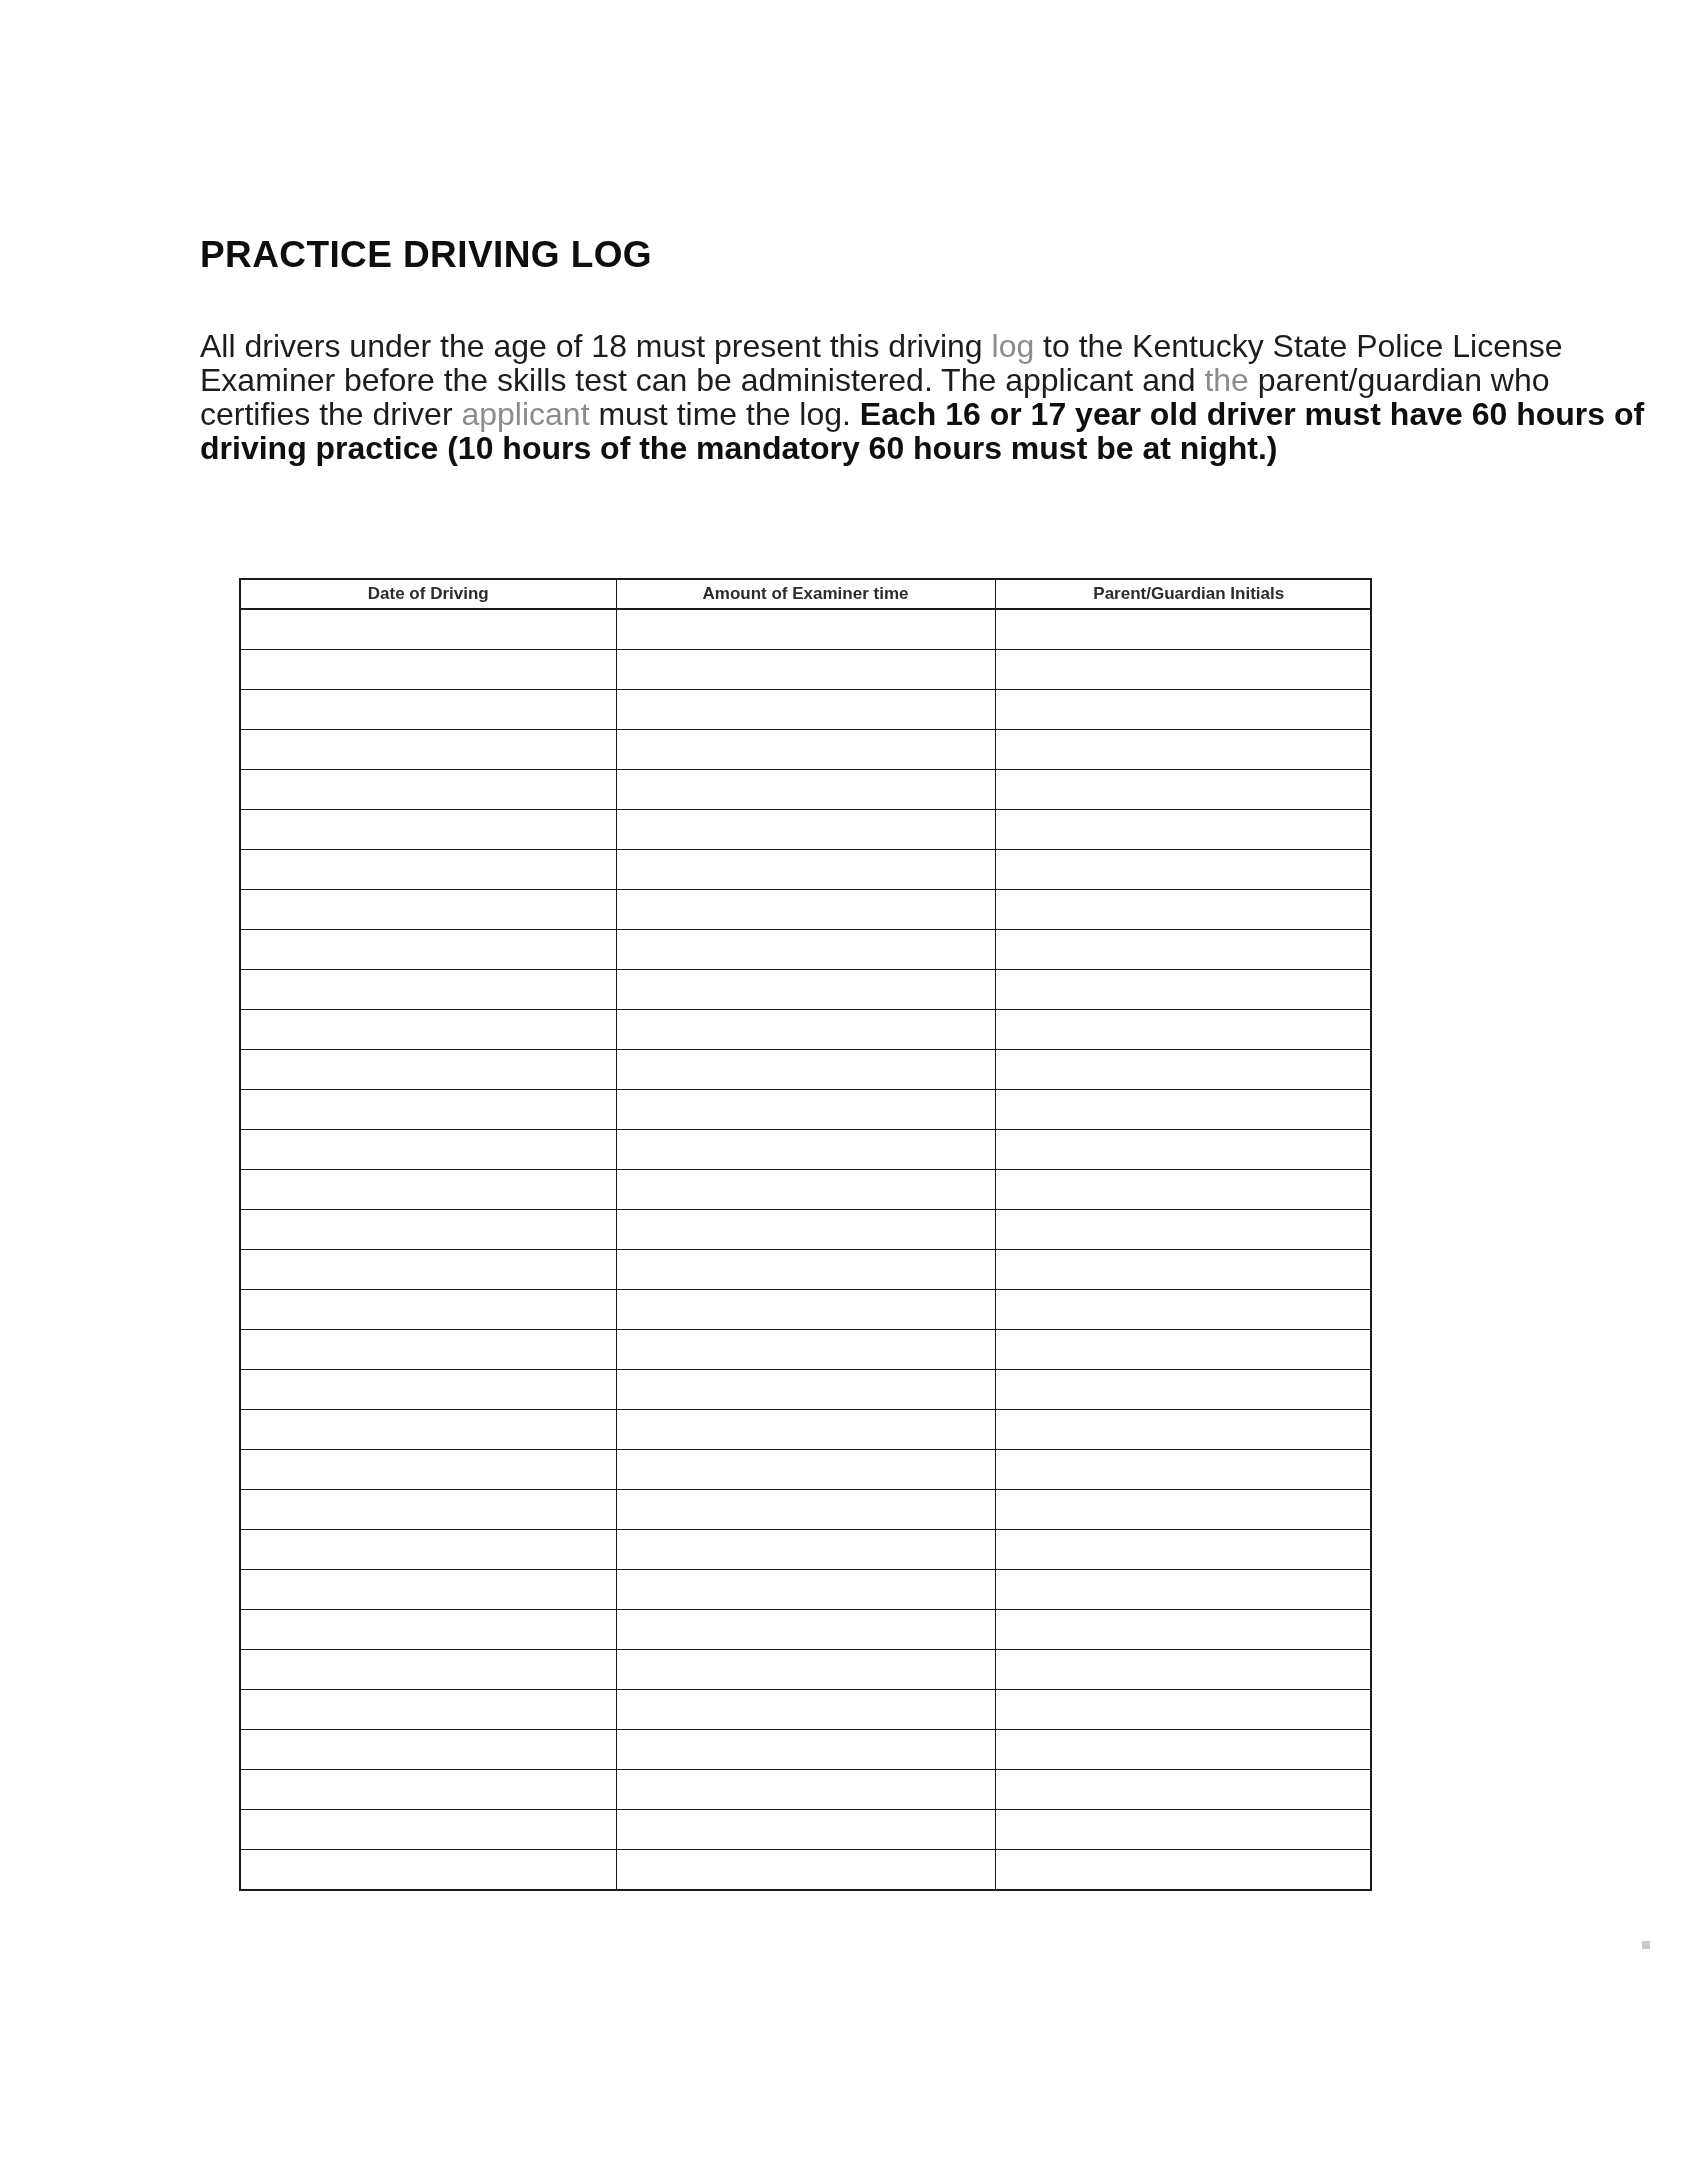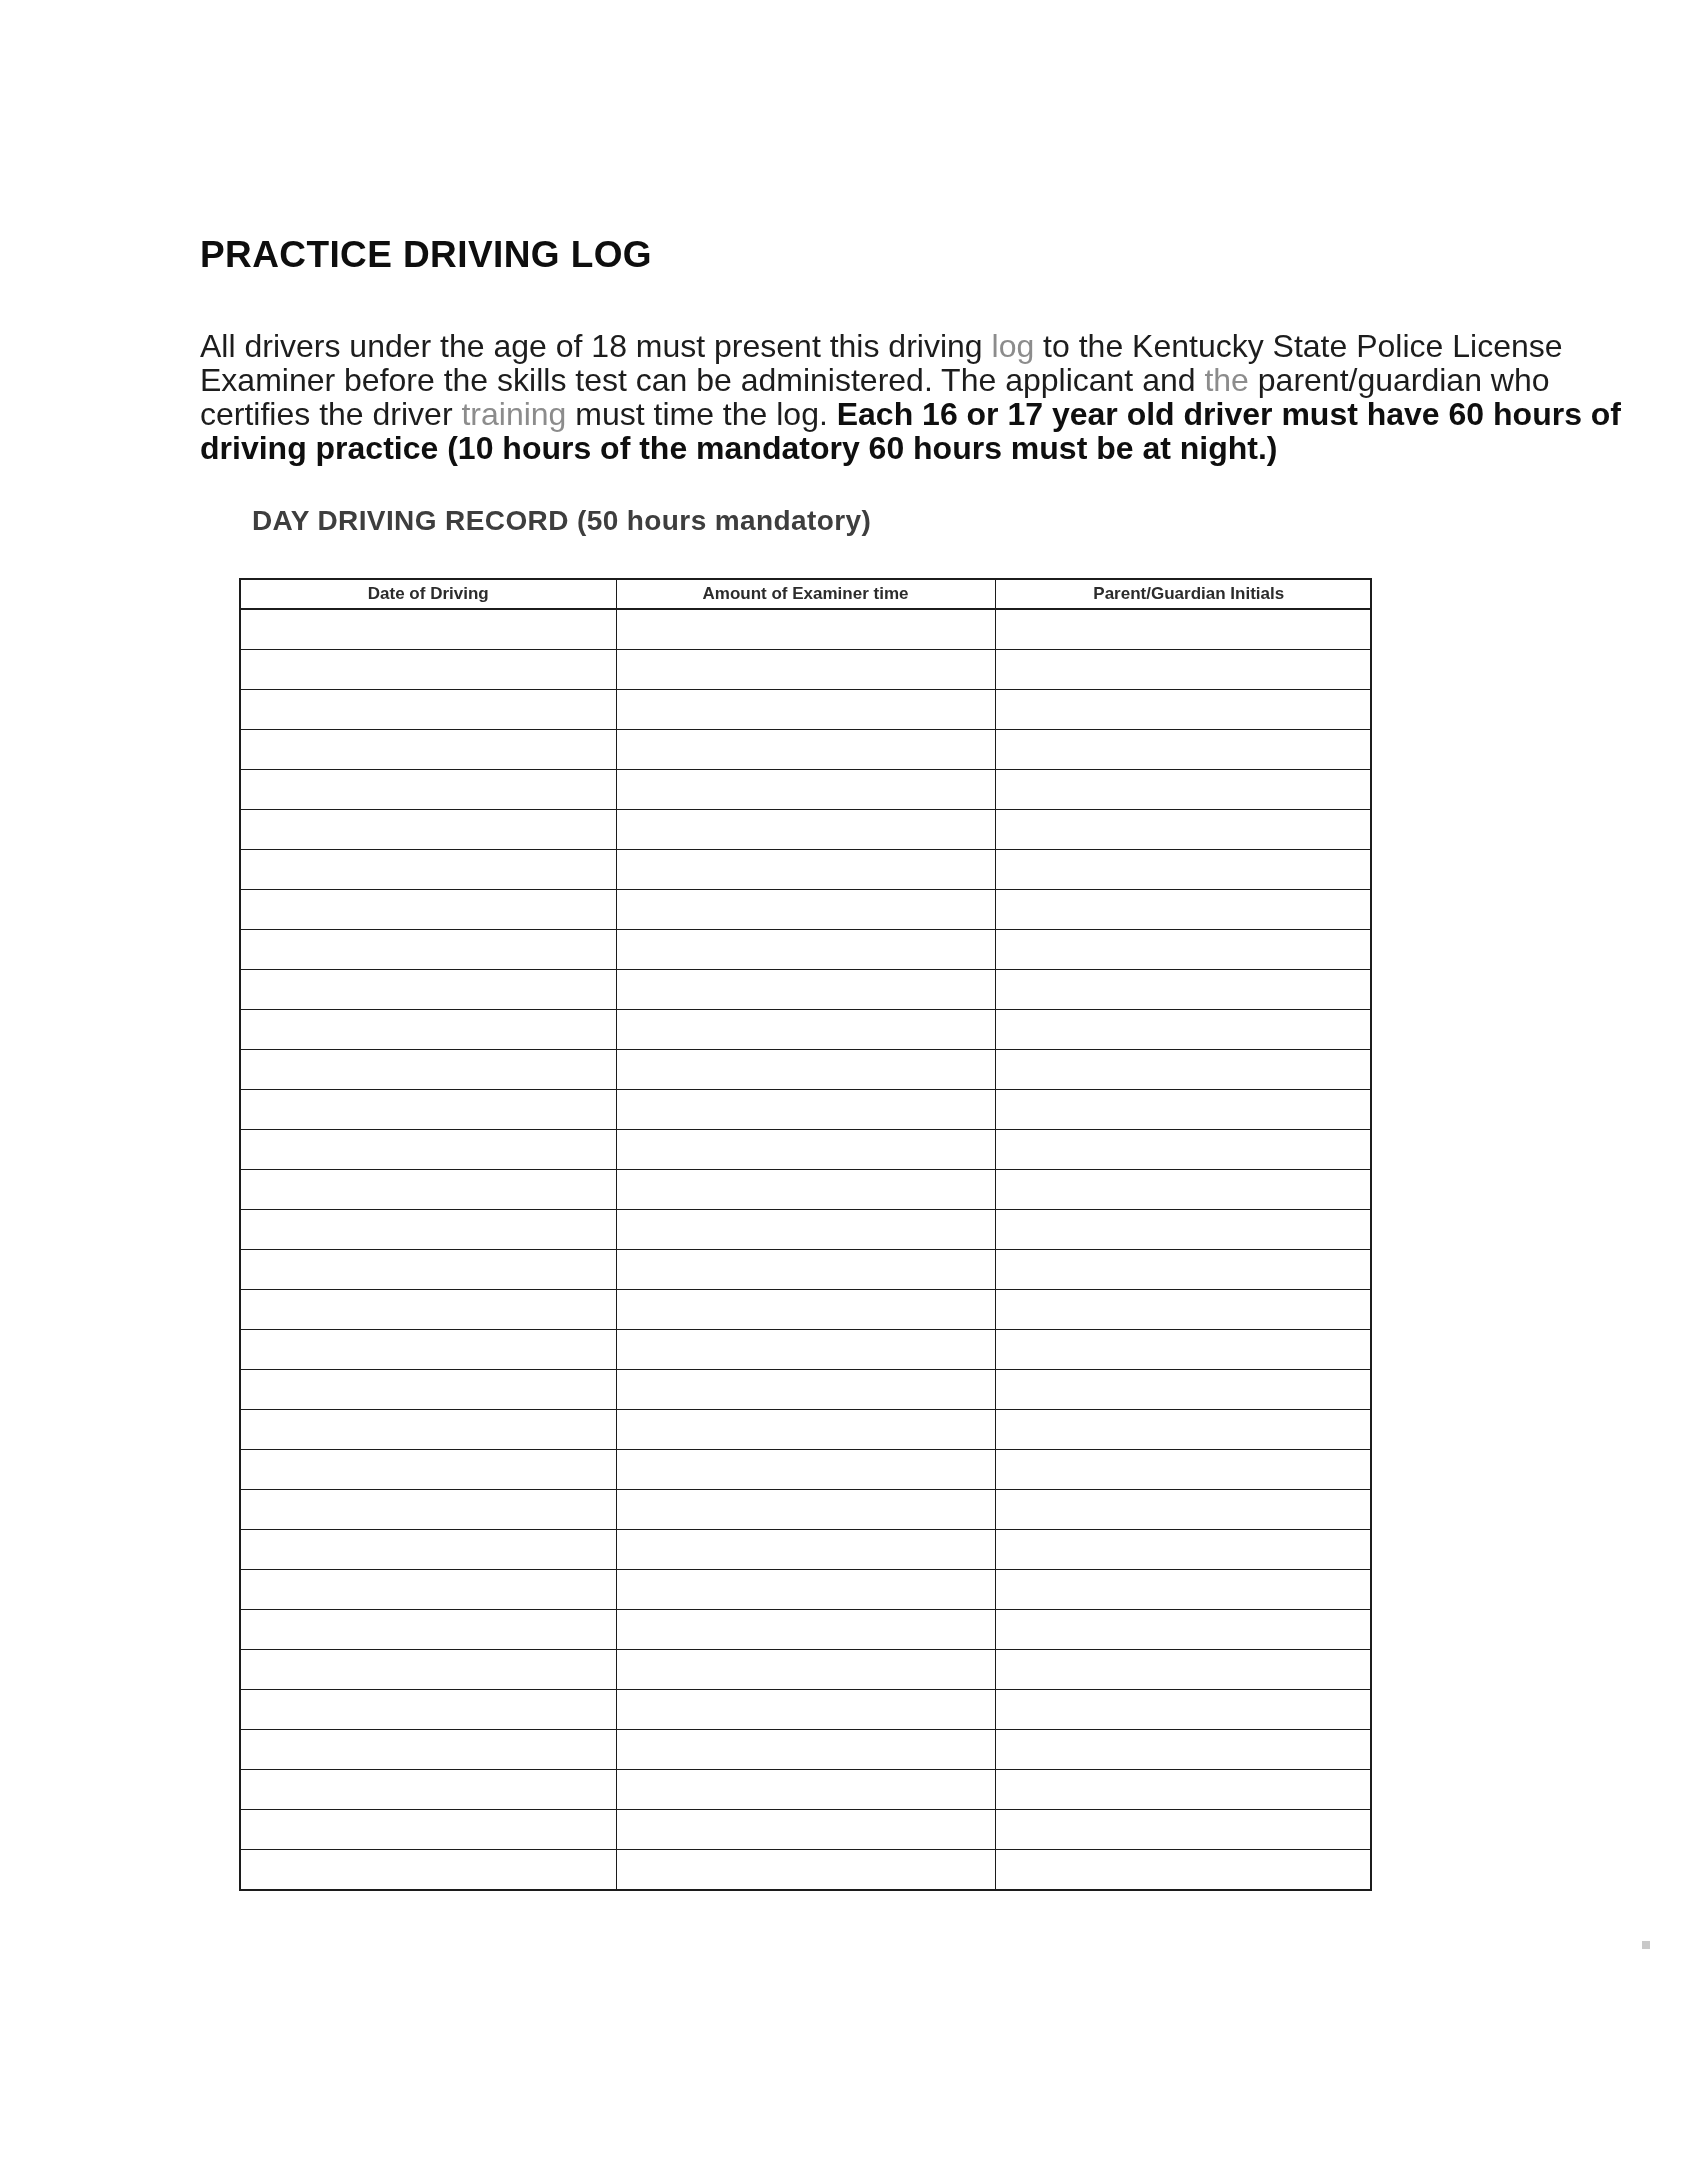--- a/index.html
+++ b/index.html
@@ -90,24 +90,23 @@
 </style>
 </head>
 <body>
 
 <div class="page">
 
   <div class="doc-title">PRACTICE DRIVING LOG</div>
 
   <div class="intro"><span class="seg-normal">All drivers under the age of 18 must present this driving </span><span class="seg-gray">log</span><span class="seg-normal"> to the Kentucky State Police License
 Examiner before the skills test can be administered. The applicant and </span><span class="seg-gray">the</span><span class="seg-normal"> parent/guardian who
-certifies the driver </span><span class="seg-gray">training</span><span class="seg-normal"> must time the log. </span><span class="seg-bold">Each 16 or 17 year old driver must have 60 hours of
+certifies the driver </span><span class="seg-gray">applicant</span><span class="seg-normal"> must time the log. </span><span class="seg-bold">Each 16 or 17 year old driver must have 60 hours of
 driving practice (10 hours of the mandatory 60 hours must be at night.)</span></div>
 
-  <div class="section-heading">DAY DRIVING RECORD (50 hours mandatory)</div>
 
   <table class="log-table">
     <colgroup>
       <col class="c1">
         <col class="c2">
         <col class="c3">
     </colgroup>
     <thead>
       <tr>
         <th class="col-date">Date of Driving</th>

